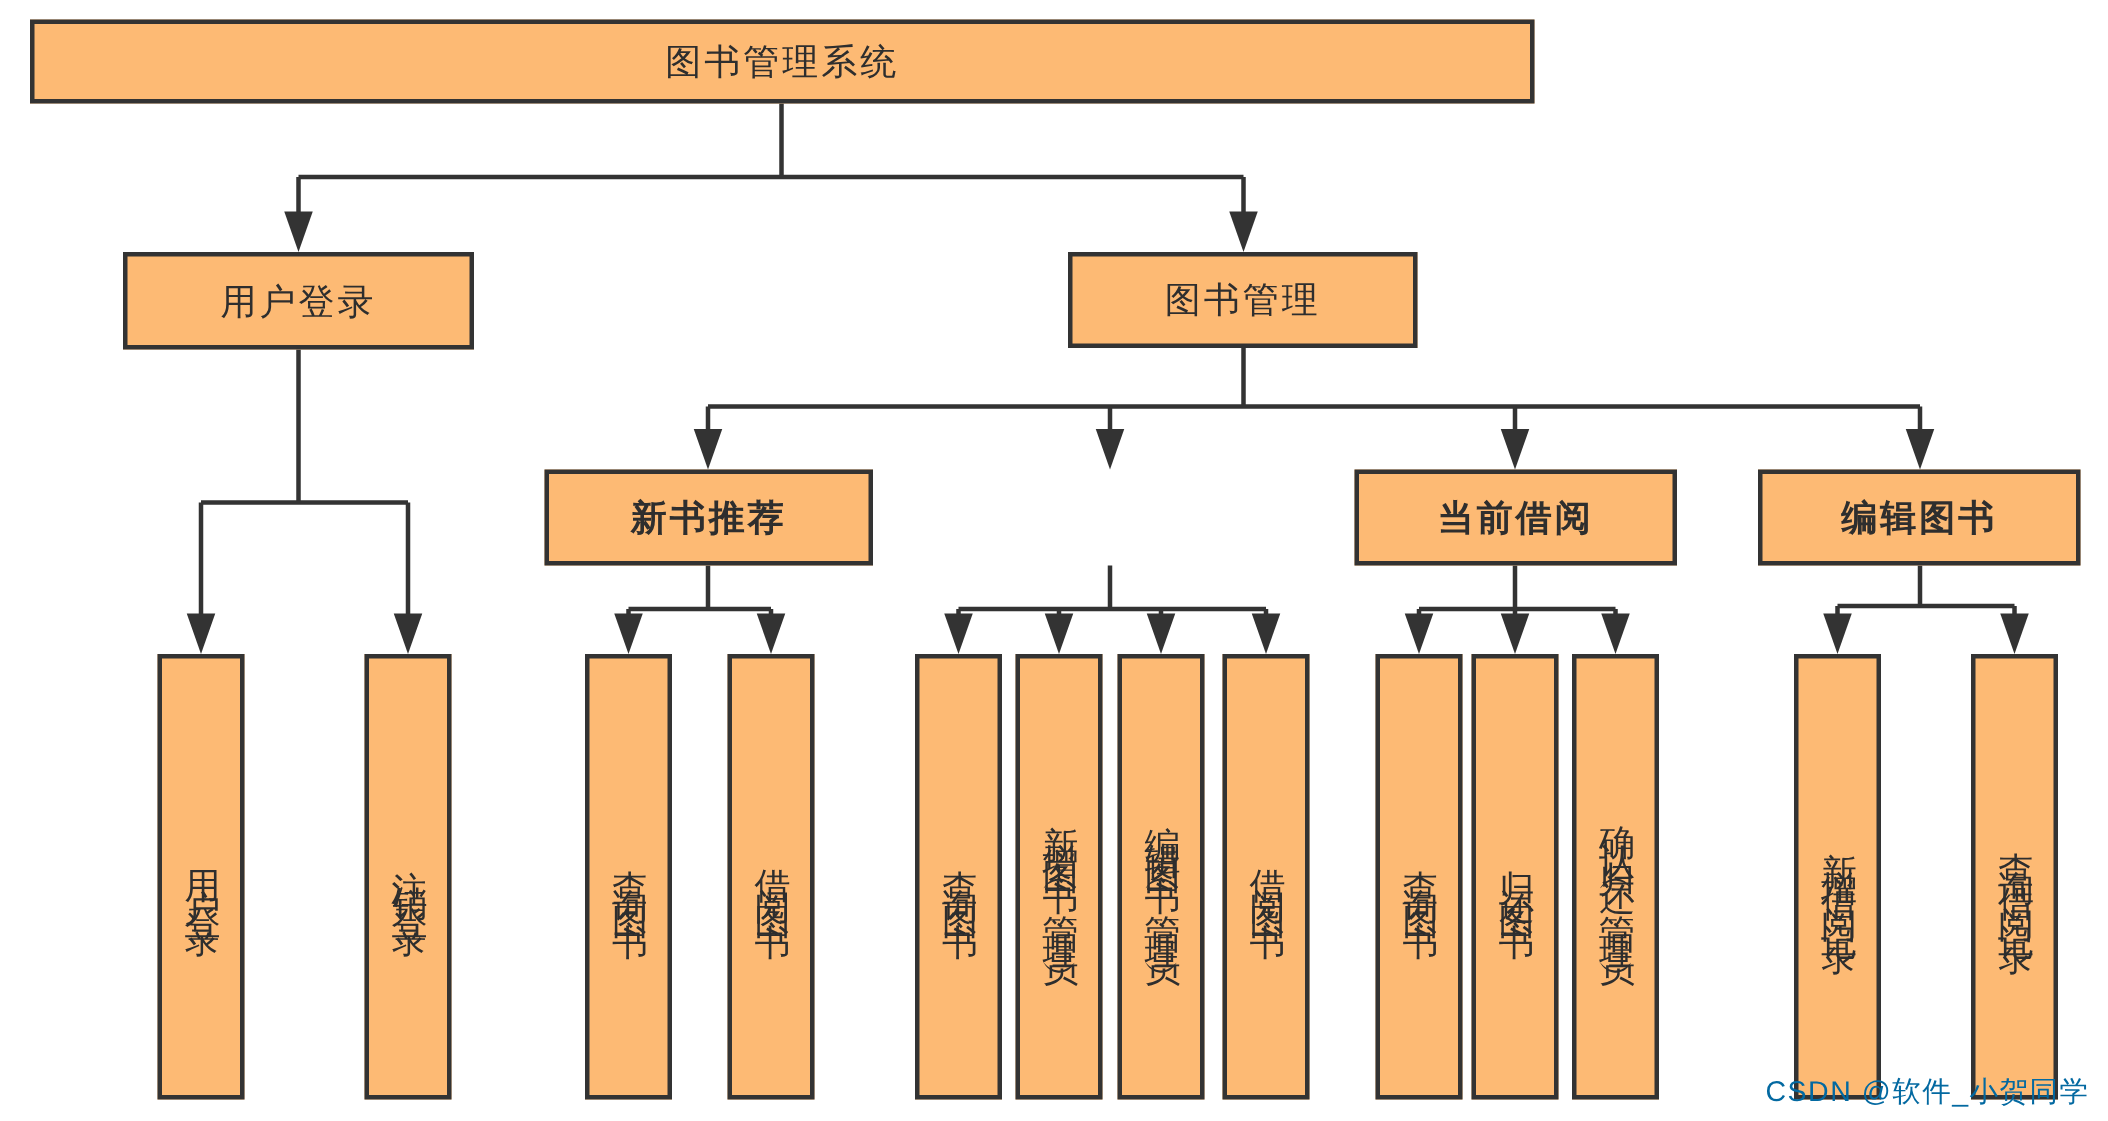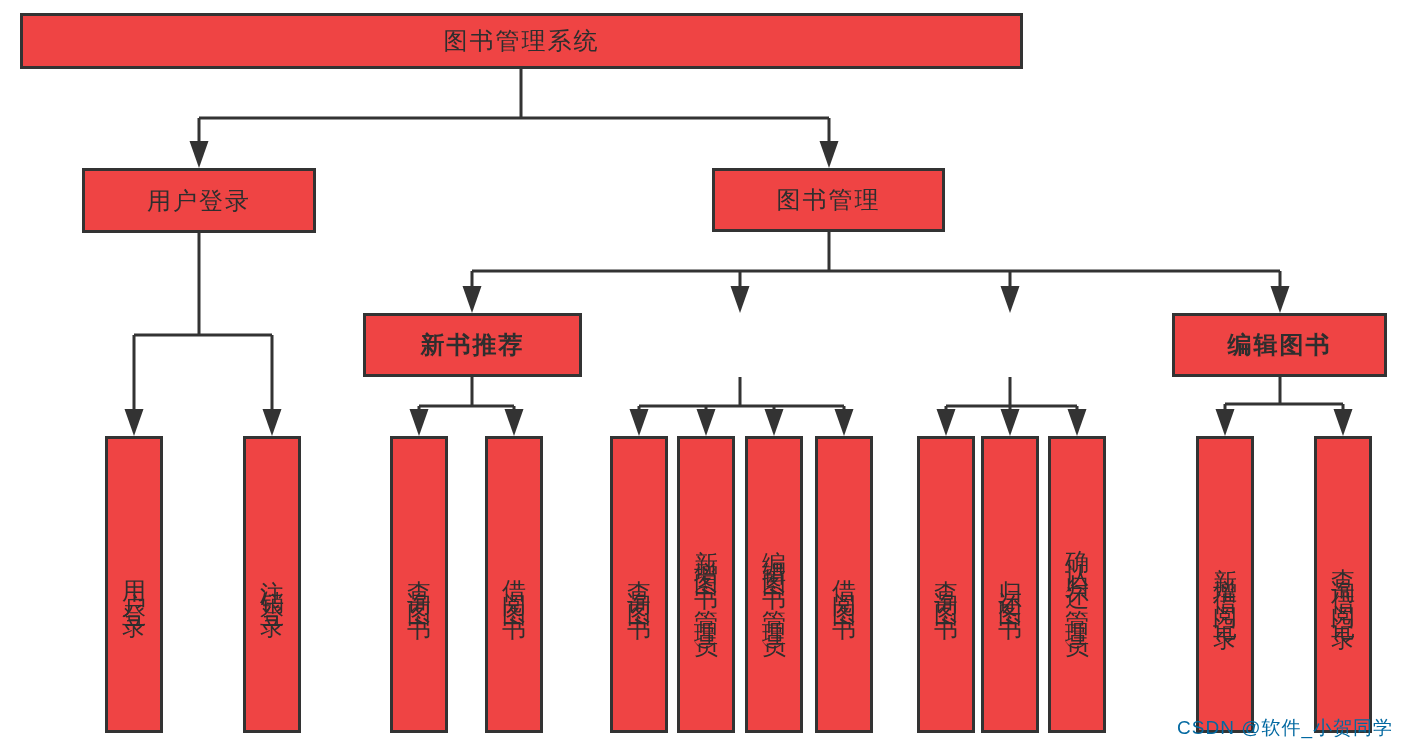--- a/index.html
+++ b/index.html
@@ -11,21 +11,21 @@
   .canvas {
     position: relative; width: 1405px; height: 747px; background: #ffffff;
   }
   .connectors {
     position: absolute; left: 0; top: 0; width: 1405px; height: 747px;
     pointer-events: none;
   }
   .connectors path.line { stroke: #333333; stroke-width: 3; fill: none; }
   .connectors polygon { fill: #333333; }
   .node {
-    position: absolute; background: #ef4444; border: 3px solid #333333;
+    position: absolute; background: #fdba74; border: 3px solid #333333;
     display: flex; align-items: center; justify-content: center;
     color: #2e2e2e; font-size: 24px; letter-spacing: 2px;
     white-space: nowrap;
   }
   .leaf {
     writing-mode: vertical-rl; text-orientation: mixed;
     letter-spacing: 12px; white-space: normal; font-size: 24px;
   }
   
   .n-root   { left: 20px;  top: 13px;  width: 1003px; height: 56px; }
@@ -113,20 +113,21 @@
       <polygon points="1333.5,409 1352.5,409 1343,436"></polygon>
     </g>
   </svg>
 
   <div class="node n-root">图书管理系统</div>
 
   <div class="node n-ulogin">用户登录</div>
   <div class="node n-bmgmt">图书管理</div>
 
   <div class="node n-l3 n-nbr">新书推荐</div>
+  <div class="node n-l3 n-cb">当前借阅</div>
   <div class="node n-l3 n-br">编辑图书</div>
 
   <div class="node n-leaf leaf lf-1">用户登录</div>
   <div class="node n-leaf leaf lf-2">注销登录</div>
 
   <div class="node n-leaf leaf lf-3">查询图书</div>
   <div class="node n-leaf leaf lf-4">借阅图书</div>
 
   <div class="node n-leaf leaf lf-5">查询图书</div>
   <div class="node n-leaf leaf lf-6">新增图书（管理员）</div>

